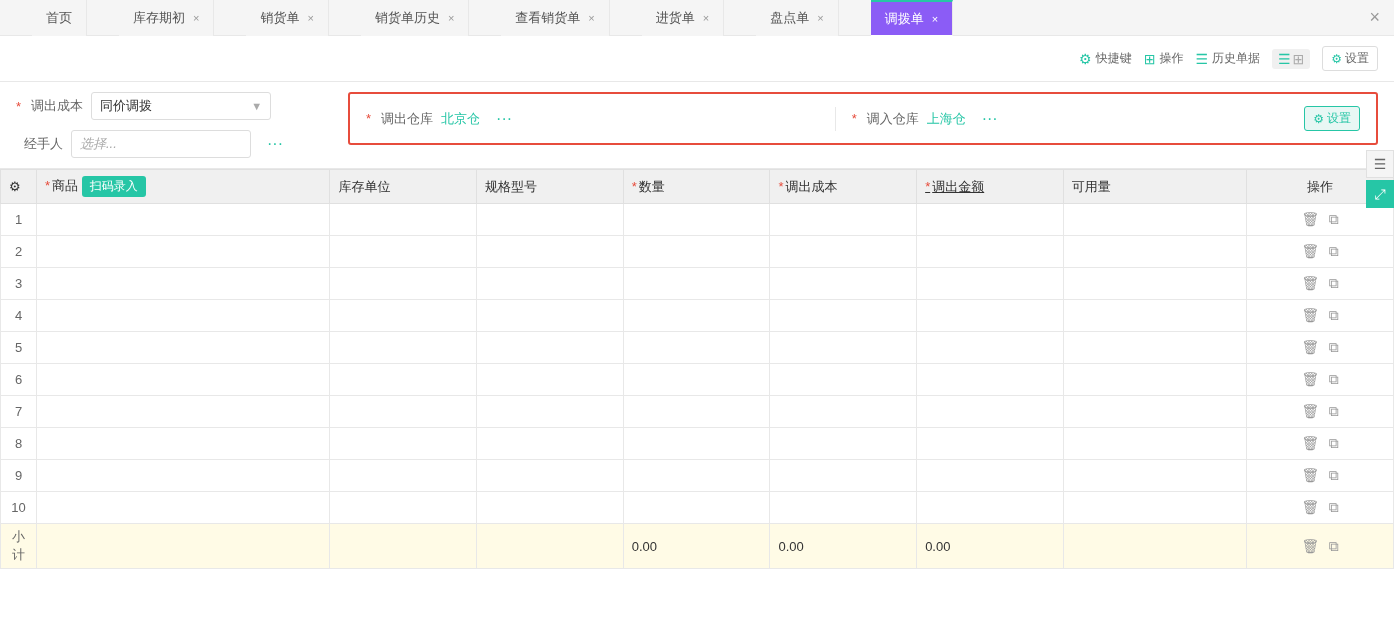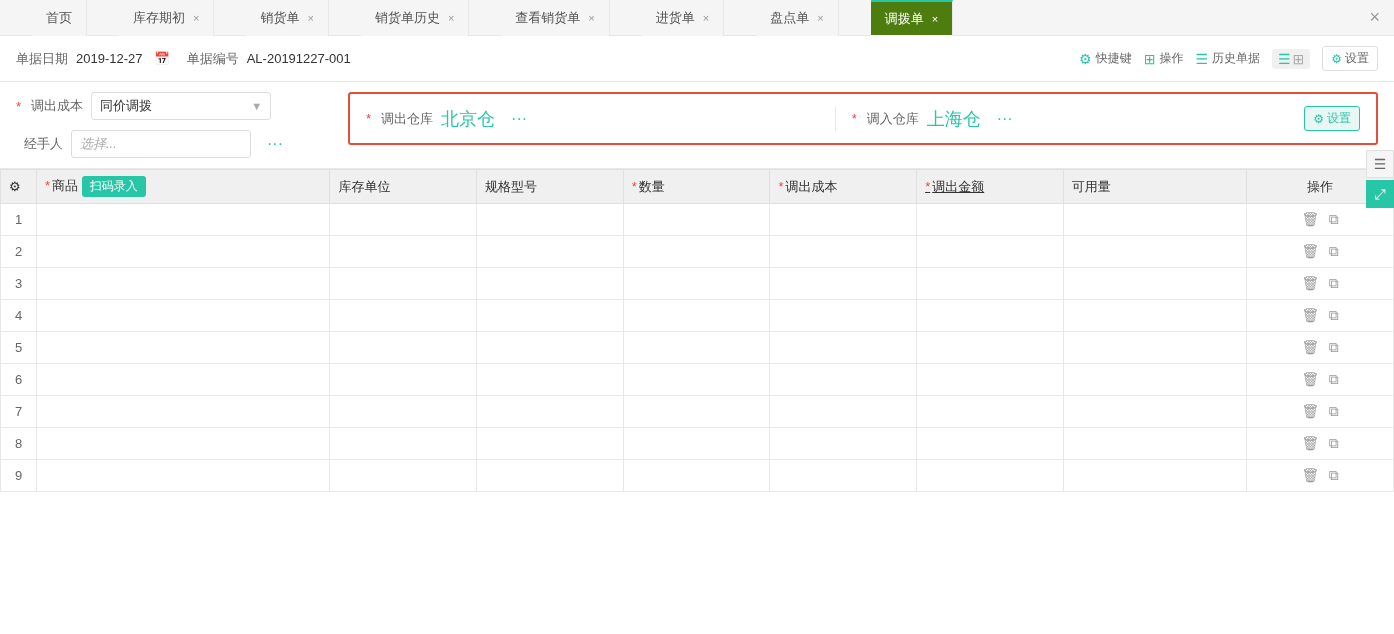--- a/index.html
+++ b/index.html
@@ -98,21 +98,21 @@
       align-items: center;
       gap: 0;
     }
     .warehouse-section {
       display: flex; align-items: center; gap: 8px; flex: 1;
     }
     .warehouse-divider {
       width: 1px; background: #e8e8e8; height: 24px; margin: 0 16px;
     }
     .required-star { color: #e74c3c; margin-right: 2px; }
-    .warehouse-value { color: #26c6a6; font-size: 18px; }
+    .warehouse-value { color: #26c6a6; font-size: 13px; }
     .more-btn { color: #26c6a6; cursor: pointer; font-size: 16px; margin-left: 8px; }
 
     .field-row { display: flex; align-items: center; gap: 8px; }
     .dropdown-select {
       border: 1px solid #ddd; border-radius: 3px; padding: 4px 8px;
       min-width: 180px; font-size: 13px; color: #333;
       display: flex; align-items: center; justify-content: space-between;
       cursor: pointer; background: #fff;
     }
     .select-placeholder { color: #aaa; }
@@ -204,39 +204,28 @@
     <span class="tab-close">×</span>
   </div>
   <div class="tab-item">
     <span>进货单</span>
     <span class="tab-close">×</span>
   </div>
   <div class="tab-item">
     <span>盘点单</span>
     <span class="tab-close">×</span>
   </div>
-  <div class="tab-item active" style="background:#4d7c0f; color:#fff;">
+  <div class="tab-item active" style="background:#8b5cf6; color:#fff;">
     <span>调拨单</span>
     <span class="tab-close" style="color:#fff;">×</span>
   </div>
   <div class="top-close">×</div>
 </div>
 
 <div class="form-header">
-  <div class="form-header-left">
-    <div class="field-row">
-      <span class="field-label">单据日期</span>
-      <span class="field-value">2019-12-27</span>
-      <span class="calendar-icon">📅</span>
-    </div>
-    <div class="field-row">
-      <span class="field-label">单据编号</span>
-      <span class="field-value">AL-20191227-001</span>
-    </div>
-  </div>
   <div class="form-header-right">
     <div class="toolbar-btn">
       <span style="color:#26c6a6; font-size:14px;">⚙</span>
       <span>快捷键</span>
     </div>
     <div class="toolbar-btn">
       <span style="color:#26c6a6; font-size:14px;">⊞</span>
       <span>操作</span>
     </div>
     <div class="toolbar-btn">
@@ -440,20 +429,48 @@
       <td></td>
       <td></td>
       <td></td>
       <td></td>
       <td></td>
       <td class="action-col">
         <button class="icon-btn" title="删除">🗑</button>
         <button class="icon-btn" title="复制">⧉</button>
       </td>
     </tr>
+          <tr>
+      <td class="row-num">10</td>
+      <td></td>
+      <td></td>
+      <td></td>
+      <td></td>
+      <td></td>
+      <td></td>
+      <td></td>
+      <td class="action-col">
+        <button class="icon-btn" title="删除">🗑</button>
+        <button class="icon-btn" title="复制">⧉</button>
+      </td>
+    </tr>
+          <tr class="subtotal-row">
+    <td class="row-num">小计</td>
+    <td></td>
+    <td></td>
+    <td></td>
+    <td class="num-val">0.00</td>
+    <td class="num-val">0.00</td>
+    <td class="num-val">0.00</td>
+    <td></td>
+    <td class="action-col">
+      <button class="icon-btn">🗑</button>
+      <button class="icon-btn">⧉</button>
+    </td>
+  </tr>
         </tbody>
     </table>
   </div>
 </div>
 
 <div class="right-toolbar" style="position:fixed; right:0; top:150px; display:flex; flex-direction:column;">
   <div class="right-tool-btn" style="border:1px solid #e0e0e0; margin-bottom:2px;">☰</div>
   <div class="right-tool-btn active" style="background:#26c6a6; color:#fff; border:1px solid #26c6a6;">⤢</div>
 </div>
 

